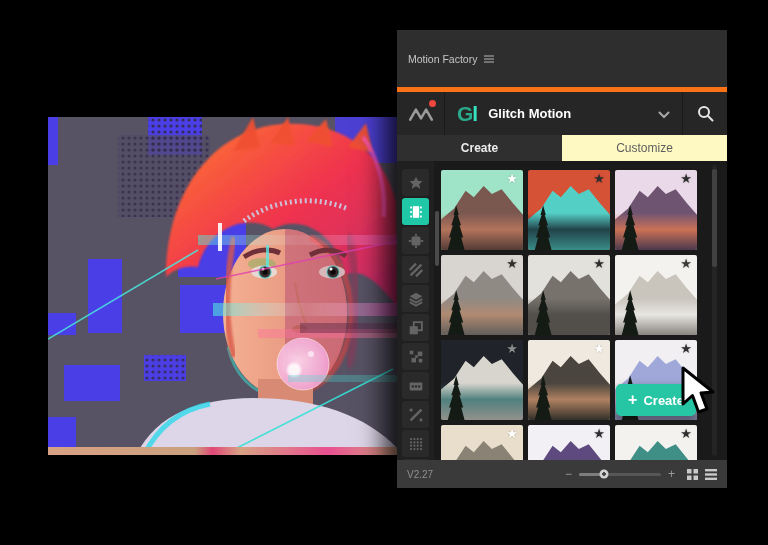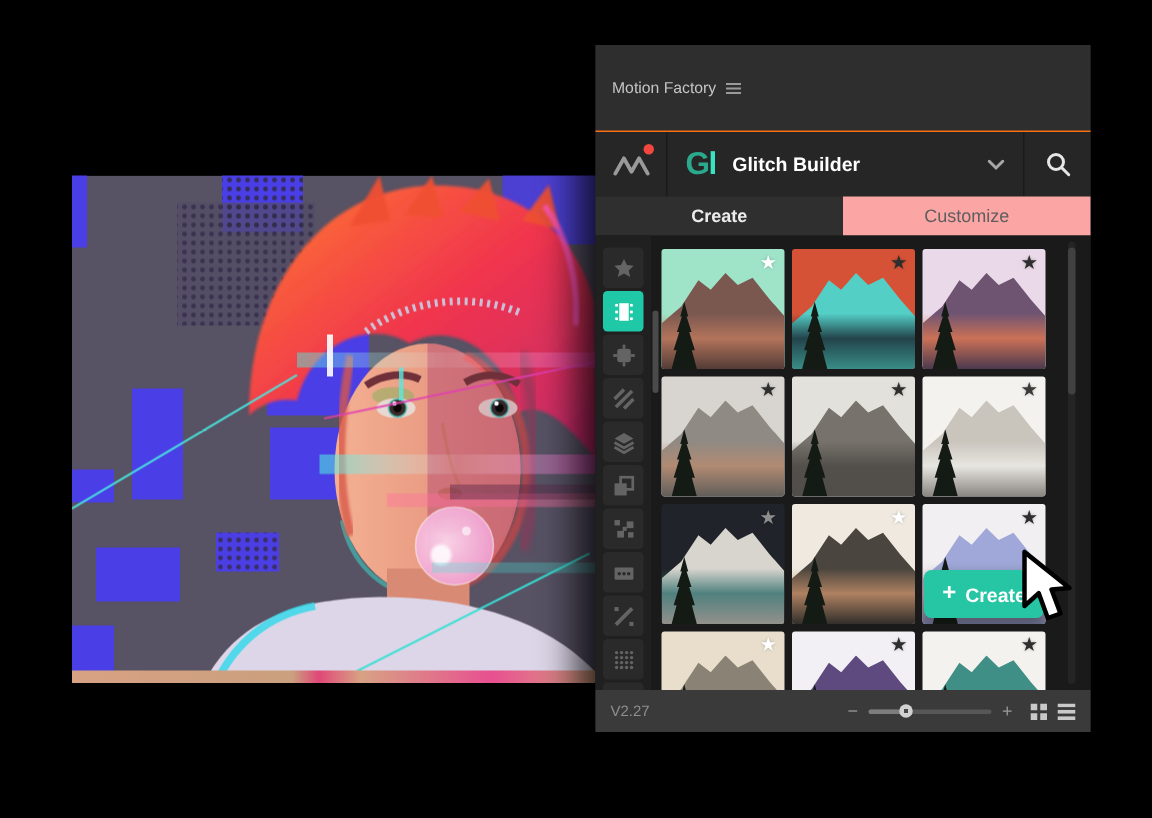--- a/index.html
+++ b/index.html
@@ -7,33 +7,33 @@
   .stage{position:relative;width:768px;height:545px;background:#000;}
 
   
   .portrait{position:absolute;left:48px;top:117px;width:350px;height:338px;overflow:hidden;}
 
   
   .panel{position:absolute;left:397px;top:30px;width:330px;height:458px;background:#232323;
     box-shadow:-12px 6px 26px rgba(0,0,0,.65),0 12px 30px rgba(0,0,0,.6);display:flex;flex-direction:column;}
   .titlebar{height:23px;background:#2e2e2e;display:flex;align-items:center;gap:7px;padding:17px 11px;
     font-size:10.5px;color:#c6c6c6;flex:none;}
-  .logorow{height:43px;background:#262626;display:flex;align-items:stretch;border-top:1px solid #f97316;flex:none;}
+  .logorow{height:43px;background:#262626;display:flex;align-items:stretch;border-top:5px solid #f97316;flex:none;}
   .logobox{width:47px;border-right:1px solid #1a1a1a;display:flex;align-items:center;justify-content:center;position:relative;}
   .reddot{position:absolute;right:8px;top:8px;width:7px;height:7px;border-radius:50%;background:#f2473f;}
   .brand{flex:1;display:flex;align-items:center;padding:0 12px;gap:11px;min-width:0;}
   .gl{font-size:21px;font-weight:bold;letter-spacing:-1px;line-height:1;}
   .gl .g{color:#2aa98d}.gl .l{color:#38e3c1}
   .brand-name{font-size:13px;font-weight:bold;color:#fff;}
   .chev{margin-left:auto;}
   .searchbox{width:44px;border-left:1px solid #1a1a1a;display:flex;align-items:center;justify-content:center;cursor:pointer;}
   .tabs{height:26px;display:flex;flex:none;}
   .tab{flex:1;display:flex;align-items:center;justify-content:center;font-size:12px;cursor:pointer;}
   .tab.active{background:#2f2f2f;color:#ececec;font-weight:bold;}
-  .tab.inactive{background:#fca5a5;color:#5e5e5e;}
+  .tab.inactive{background:#fef9c3;color:#5e5e5e;}
   .content{flex:1;display:flex;background:#1a1a1a;position:relative;overflow:hidden;}
   .sidebar{width:37px;background:#202020;padding-top:8px;display:flex;flex-direction:column;align-items:center;gap:2px;overflow:hidden;flex:none;}
   .icon-btn{width:27px;height:27px;background:#2a2a2a;border-radius:3px;display:flex;align-items:center;justify-content:center;
     color:#646464;flex:none;cursor:pointer;}
   .icon-btn.active{background:#1fc9a7;color:#fff;}
   .side-scroll{position:absolute;left:38px;top:50px;width:4px;height:55px;background:#4a4a4a;border-radius:2px;}
   .grid-scroll-track{position:absolute;left:315px;top:4px;bottom:4px;width:5px;background:#242424;border-radius:3px;}
   .grid-scroll{position:absolute;left:315px;top:8px;width:5px;height:98px;background:#414141;border-radius:3px;}
   .grid{margin:9px 0 0 7px;display:grid;grid-template-columns:repeat(3,82px);grid-auto-rows:80px;gap:5px;}
   .thumb{position:relative;border-radius:2px;overflow:hidden;background:var(--sky);cursor:pointer;}
@@ -196,21 +196,21 @@
 
     <div class="logorow">
       <div class="logobox">
         <svg width="28" height="22" viewBox="0 0 44 34">
           <path d="M5,26 L14,10 L22,24 L30,10 L39,26" fill="none" stroke="#9a9a9a" stroke-width="4" stroke-linecap="round" stroke-linejoin="round"></path>
         </svg>
         <span class="reddot"></span>
       </div>
       <div class="brand">
         <span class="gl"><span class="g">G</span><span class="l">l</span></span>
-        <span class="brand-name">Glitch Builder</span>
+        <span class="brand-name">Glitch Motion</span>
         <span class="chev">
           <svg width="12" height="8" viewBox="0 0 12 8">
               <path d="M1.5,1.5 L6,6 L10.5,1.5" fill="none" stroke="#a8a8a8" stroke-width="2" stroke-linecap="round"></path>
             </svg>
         </span>
       </div>
       <div class="searchbox">
         <svg width="17" height="17" viewBox="0 0 17 17">
           <circle cx="7" cy="7" r="5" fill="none" stroke="#e6e6e6" stroke-width="2"></circle>
           <line x1="11" y1="11" x2="15.5" y2="15.5" stroke="#e6e6e6" stroke-width="2" stroke-linecap="round"></line>

